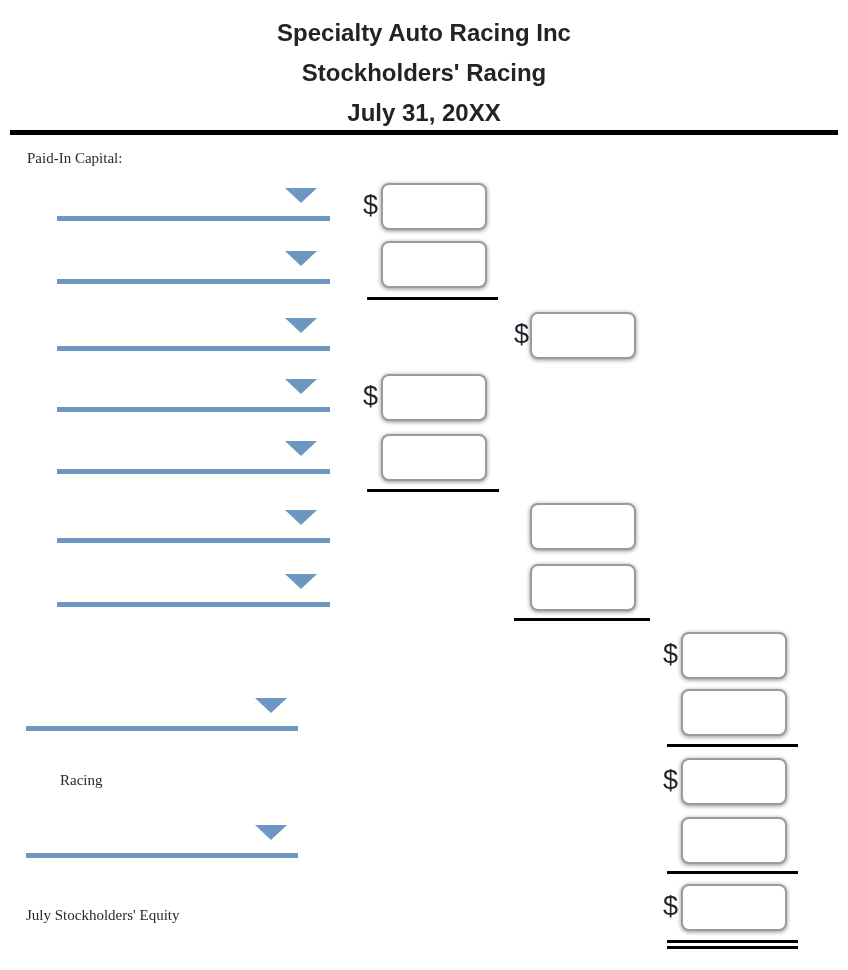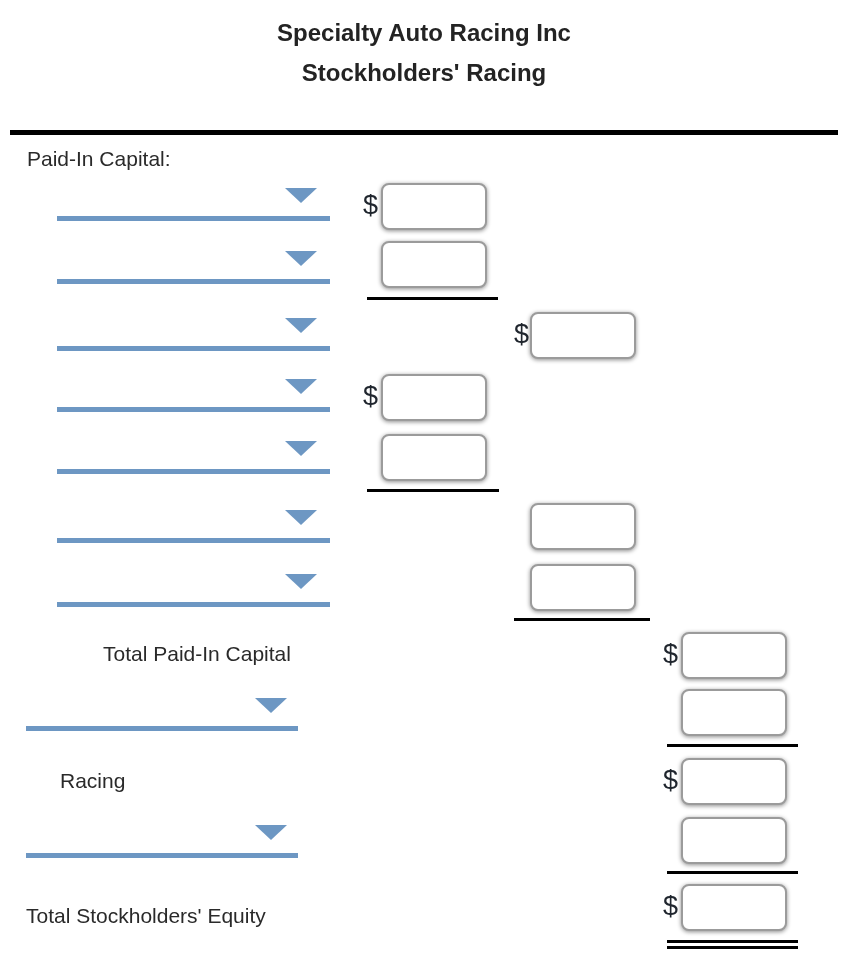--- a/index.html
+++ b/index.html
@@ -21,24 +21,25 @@
     font-weight: 700;
     font-size: 24px;
     line-height: 40px;
     color: #232323;
   }
 
   .hrule { position: absolute; background: var(--rule-black, #000); }
 
   .label {
     position: absolute;
-    font-size: 21px;
+    font-size: 15px;
     line-height: 25px;
     white-space: nowrap;
     color: var(--text, #2a2a2a);
+    font-family: Liberation Serif, serif;
   }
 
   
   .dd { position: absolute; height: 33px; cursor: pointer; }
   .dd-std  { left: 57px; width: 273px; }
   .dd-wide { left: 26px; width: 272px; }
   .dd .tri {
     position: absolute; top: 0;
     width: 0; height: 0;
     border-left: 16px solid transparent;
@@ -84,20 +85,21 @@
   }
 </style>
 </head>
 <body>
 
 <div class="page">
 
   <div class="title">
     <div>Specialty Auto Racing Inc</div>
     <div>Stockholders' Racing</div>
+    <div>July 31, 20XX</div>
   </div>
   <div class="hrule" style="left:10px; top:130px; width:828px; height:5px;"></div>
 
   <div class="label" style="left:27px; top:146px;">Paid-In Capital:</div>
 
   <div class="dd dd-std" style="top:188px;">
     <span class="tri"></span>
     <span class="line"></span>
   </div>
   <span class="dollar" style="left:363px; top:191px;">$</span>
@@ -137,21 +139,20 @@
   </div>
   <input class="amt" style="left: 530px; top: 503px;" value="">
 
   <div class="dd dd-std" style="top:574px;">
     <span class="tri"></span>
     <span class="line"></span>
   </div>
   <input class="amt" style="left: 530px; top: 564px;" value="">
   <div class="hrule" style="left:514px; top:618px; width:136px; height:3px;"></div>
 
-  <div class="label" style="left:103px; top:641px;">Total Paid-In Capital</div>
   <span class="dollar" style="left:663px; top:640px;">$</span>
   <input class="amt" style="left: 681px; top: 632px;" value="">
 
   <div class="dd dd-wide" style="top:698px;">
     <span class="tri"></span>
     <span class="line"></span>
   </div>
   <input class="amt" style="left: 681px; top: 689px;" value="">
   <div class="hrule" style="left:667px; top:744px; width:131px; height:3px;"></div>
 
@@ -159,18 +160,18 @@
   <span class="dollar" style="left:663px; top:766px;">$</span>
   <input class="amt" style="left: 681px; top: 758px;" value="">
 
   <div class="dd dd-wide" style="top:825px;">
     <span class="tri"></span>
     <span class="line"></span>
   </div>
   <input class="amt" style="left: 681px; top: 817px;" value="">
   <div class="hrule" style="left:667px; top:871px; width:131px; height:3px;"></div>
 
-  <div class="label" style="left:26px; top:903px;">Total Stockholders' Equity</div>
+  <div class="label" style="left:26px; top:903px;">July Stockholders' Equity</div>
   <span class="dollar" style="left:663px; top:892px;">$</span>
   <input class="amt" style="left: 681px; top: 884px;" value="">
   <div class="dbl-rule" style="left:667px; top:940px; width:131px;"></div>
 
 </div>
 
 </body></html>

